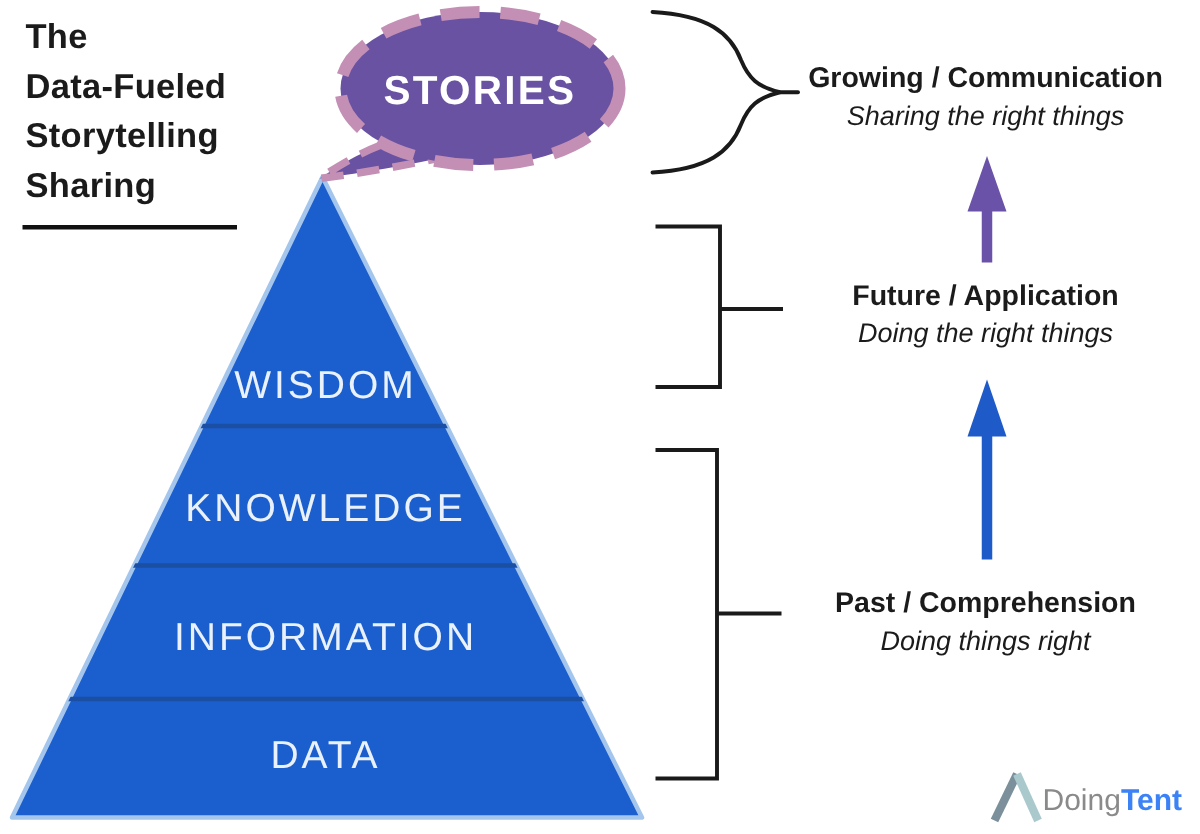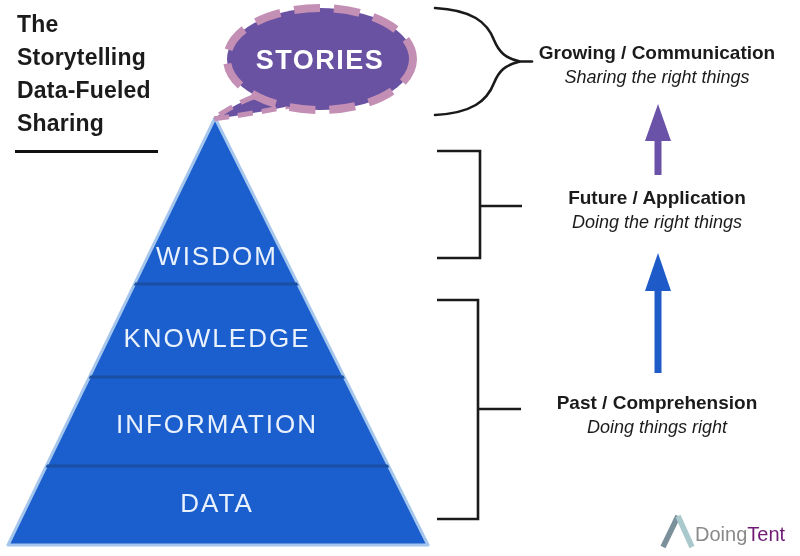--- a/index.html
+++ b/index.html
@@ -14,36 +14,36 @@
   #title-underline{left:15px;top:150px;width:143px;height:3px;background:#111;}
   
   .annot{width:330px;left:492px;text-align:center;color:#1b1b1b;}
   .annot .heading{font-weight:bold;font-size:19px;line-height:24px;}
   .annot .subtext{font-style:italic;font-size:18px;line-height:24px;}
   #annot-0{top:41px;}
   #annot-1{top:186px;}
   #annot-2{top:391px;}
   
   #logo-text{left:695px;top:523px;font-size:20px;color:#8a8a8a;white-space:nowrap;}
-  #logo-text .bold{font-weight:normal;color:#701a75;}
+  #logo-text .bold{font-weight:bold;color:#3b82f6;}
   svg{position:absolute;left:0;top:0;}
   .pyr-label{fill:#e9f1fc;font-family:"Liberation Sans","DejaVu Sans",sans-serif;
              font-size:26px;letter-spacing:2px;}
   .bubble-label{fill:#ffffff;font-family:"Liberation Sans","DejaVu Sans",sans-serif;
                 font-size:27px;font-weight:bold;letter-spacing:1.5px;}
 </style>
 </head>
 <body>
 
 <div id="canvas">
 
   <div id="title" class="abs">
     <div>The</div>
+    <div>Data-Fueled</div>
     <div>Storytelling</div>
-    <div>Data-Fueled</div>
     <div>Sharing</div>
   </div>
   <div id="title-underline" class="abs"></div>
 
   <svg width="800" height="556" viewBox="0 0 800 556">
     <defs>
       <clipPath id="pyr-clip">
         <polygon points="215,118 428,545 8,545"></polygon>
       </clipPath>
     </defs>

